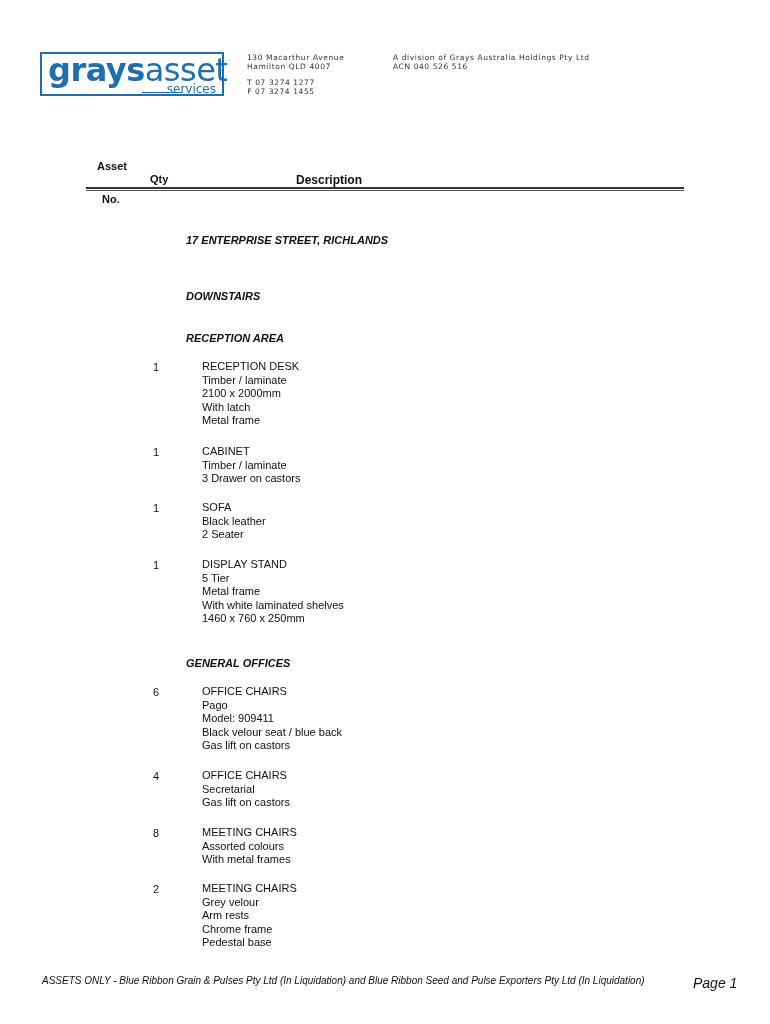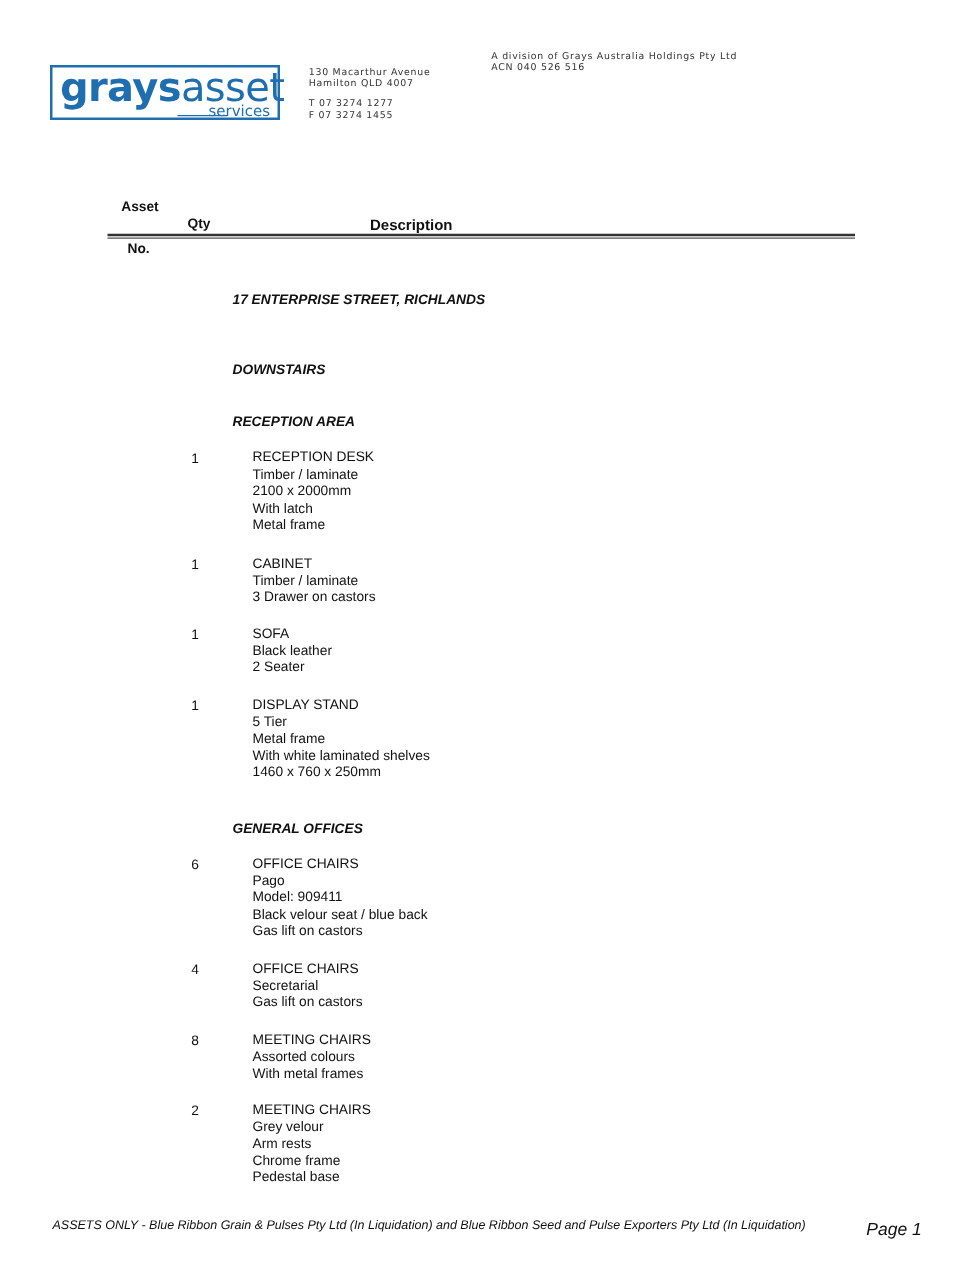--- a/index.html
+++ b/index.html
@@ -40,25 +40,25 @@
 <div class="logo">
   <div class="logo-main"><span class="bold">grays</span><span class="light">asset</span></div>
   <div class="logo-underline"></div>
   <div class="logo-sub">services</div>
 </div>
 
 <div class="addr" style="left:247px; top:53px;">
   <div>130 Macarthur Avenue</div>
   <div>Hamilton QLD 4007</div>
 </div>
-<div class="addr" style="left:247px; top:78px;">
+<div class="addr" style="left:247px; top:78px;text-align:center;">
   <div>T 07 3274 1277</div>
   <div>F 07 3274 1455</div>
 </div>
-<div class="addr" style="left:393px; top:40px;">
+<div class="addr" style="left:393px; top:53px;">
   <div>A division of Grays Australia Holdings Pty Ltd</div>
   <div>ACN 040 526 516</div>
 </div>
 
 <div class="hdr" style="left:97px; top:160px;">Asset</div>
 <div class="hdr" style="left:102px; top:173px;margin-top:20px;">No.</div>
 <div class="hdr" style="left:150px; top:173px;">Qty</div>
 <div class="hdr" style="left:296px; top:173px; font-size:12px;">Description</div>
 <div class="rule"></div>
 

